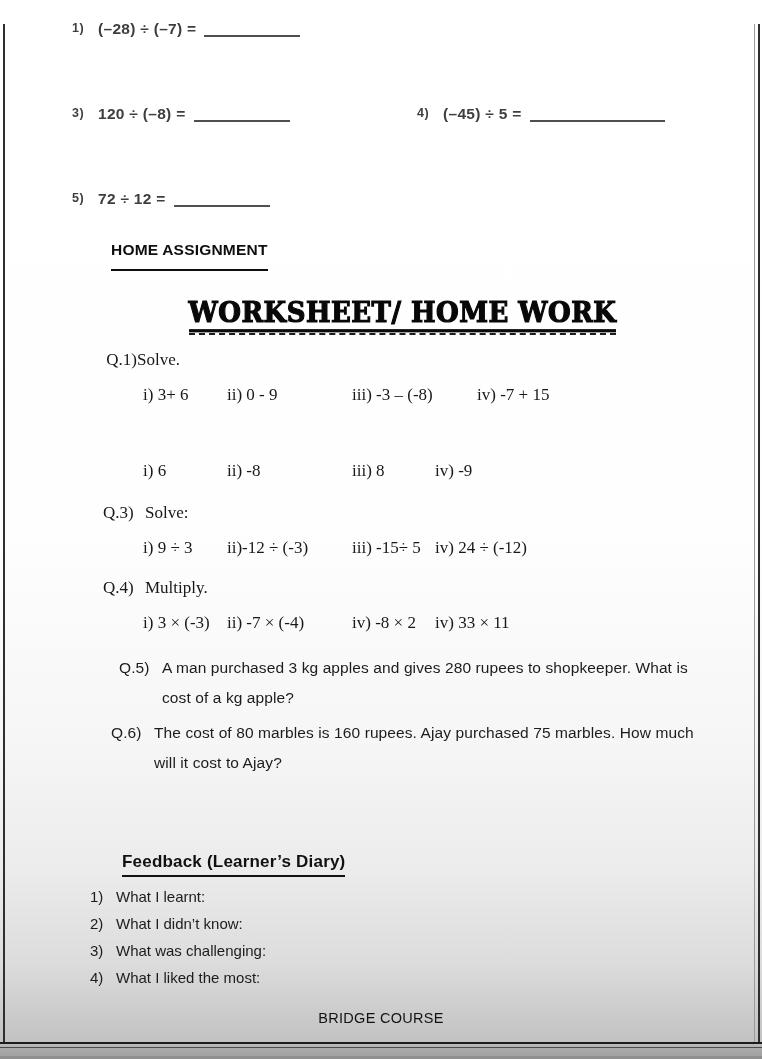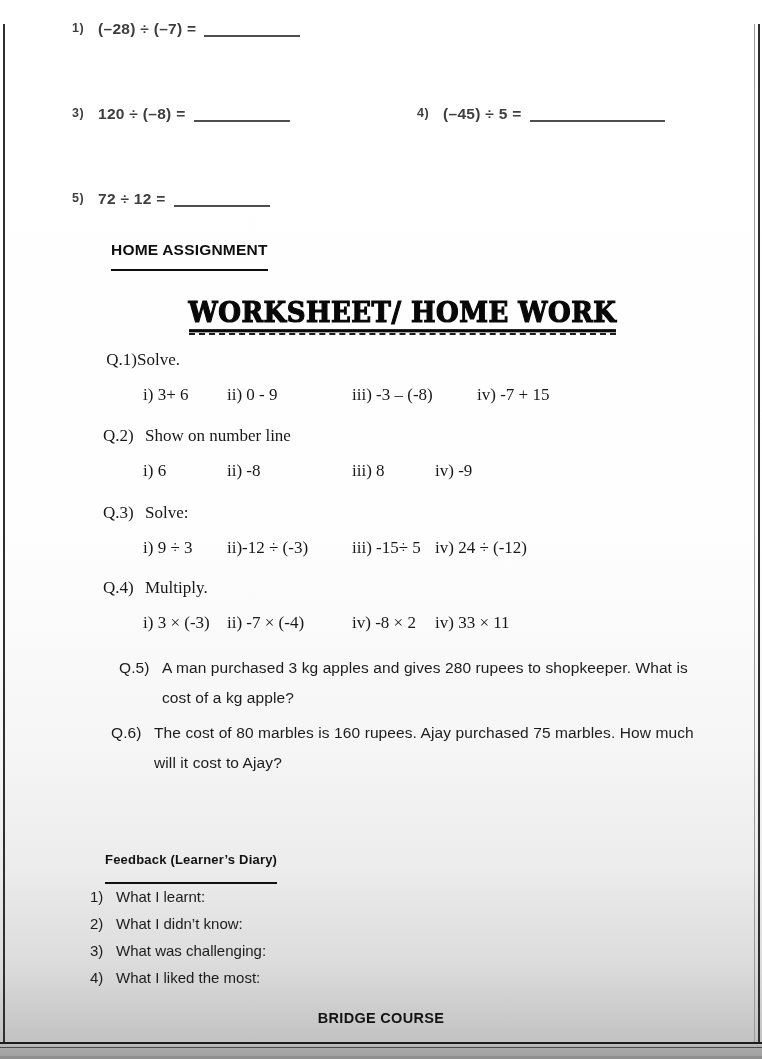--- a/index.html
+++ b/index.html
@@ -132,37 +132,37 @@
     position: absolute; left: 103px; width: 600px;
     display: grid; grid-template-columns: 43px 1fr;
     font-size: 15.5px; font-weight: 500; color: #1c1c1c;
     line-height: 30px; letter-spacing: 0.1px;
   }
   .q5 { top: 653px; margin-left: 16px; }
   .q6 { top: 718px; margin-left: 8px; }
 
   
   .feedback-heading {
-    position: absolute; left: 105px; top: 852px;
-    font-size: 13px; font-weight: 700; color: #111;
-    border-bottom: 2px solid #111; padding-bottom: 15px;
+    position: absolute; left: 122px; top: 852px;
+    font-size: 17px; font-weight: 700; color: #111;
+    border-bottom: 2px solid #111; padding-bottom: 3px;
     letter-spacing: 0.2px;
   }
   .feedback-items { position: absolute; left: 90px; top: 886px; }
   .fb-item {
     display: grid; grid-template-columns: 26px 1fr;
     font-size: 15px; font-weight: 500; color: #1c1c1c;
     height: 27px; line-height: 22px;
   }
 
   
   .footer-text {
     position: absolute; left: 0; right: 0; top: 1010px;
     text-align: center;
-    font-size: 14.5px; font-weight: 700; color: #131313;
+    font-size: 14.5px; font-weight: 400; color: #131313;
     letter-spacing: 0.3px;
   }
 </style>
 </head>
 <body>
 
 <div class="page">
 
   <div class="border-left"></div>
   <div class="border-right-inner"></div>
@@ -199,23 +199,20 @@
   <div class="qline q1">
     <span class="qlabel">Q.1)</span><span class="qprompt">Solve.</span>
   </div>
   <div class="optrow opts1">
     <span class="opt o1">i) 3+ 6</span>
     <span class="opt o2">ii) 0 - 9</span>
     <span class="opt o3">iii) -3 – (-8)</span>
     <span class="opt o4">iv) -7 + 15</span>
   </div>
 
-  <div class="qline q2">
-    <span class="qlabel">Q.2)</span><span class="qprompt">Show on number line</span>
-  </div>
   <div class="optrow opts2">
     <span class="opt o1">i) 6</span>
     <span class="opt o2">ii) -8</span>
     <span class="opt o3">iii) 8</span>
     <span class="opt o4">iv) -9</span>
   </div>
 
   <div class="qline q3">
     <span class="qlabel">Q.3)</span><span class="qprompt">Solve:</span>
   </div>

